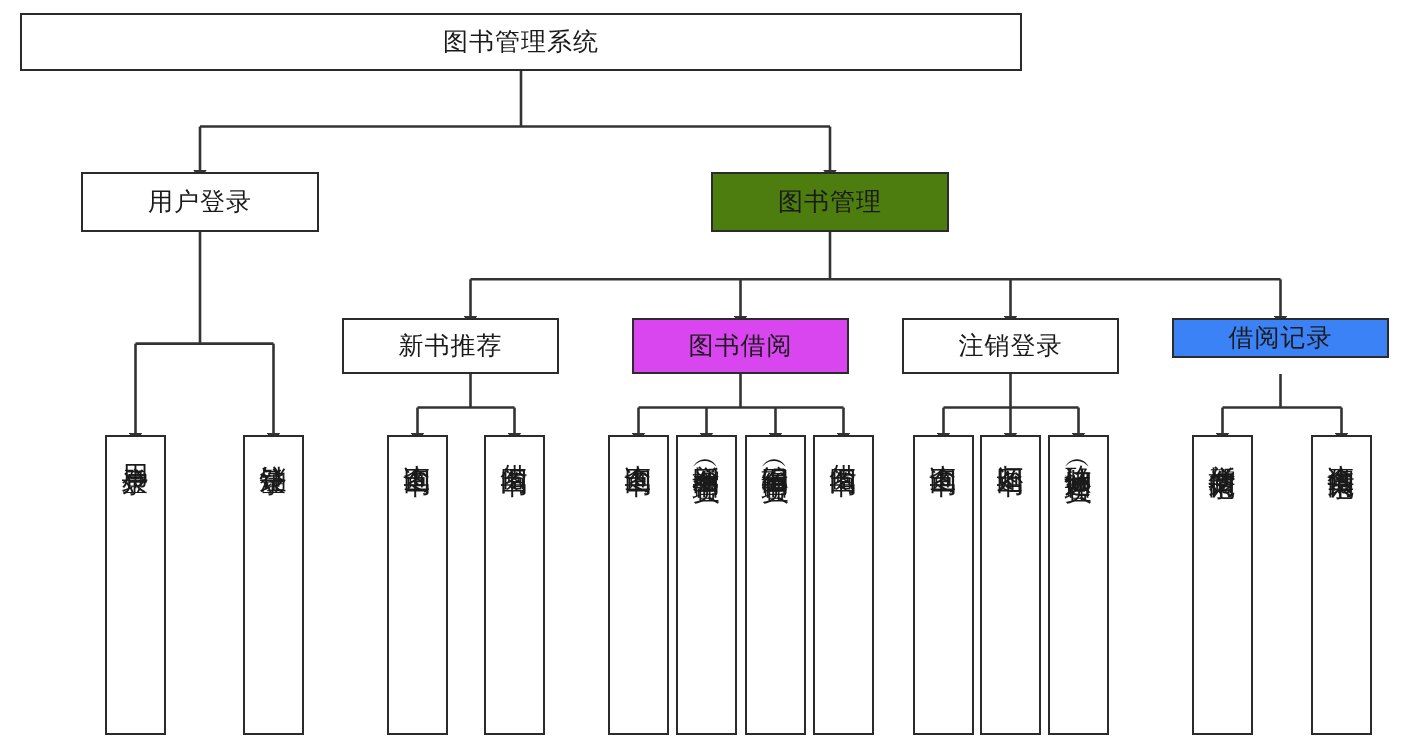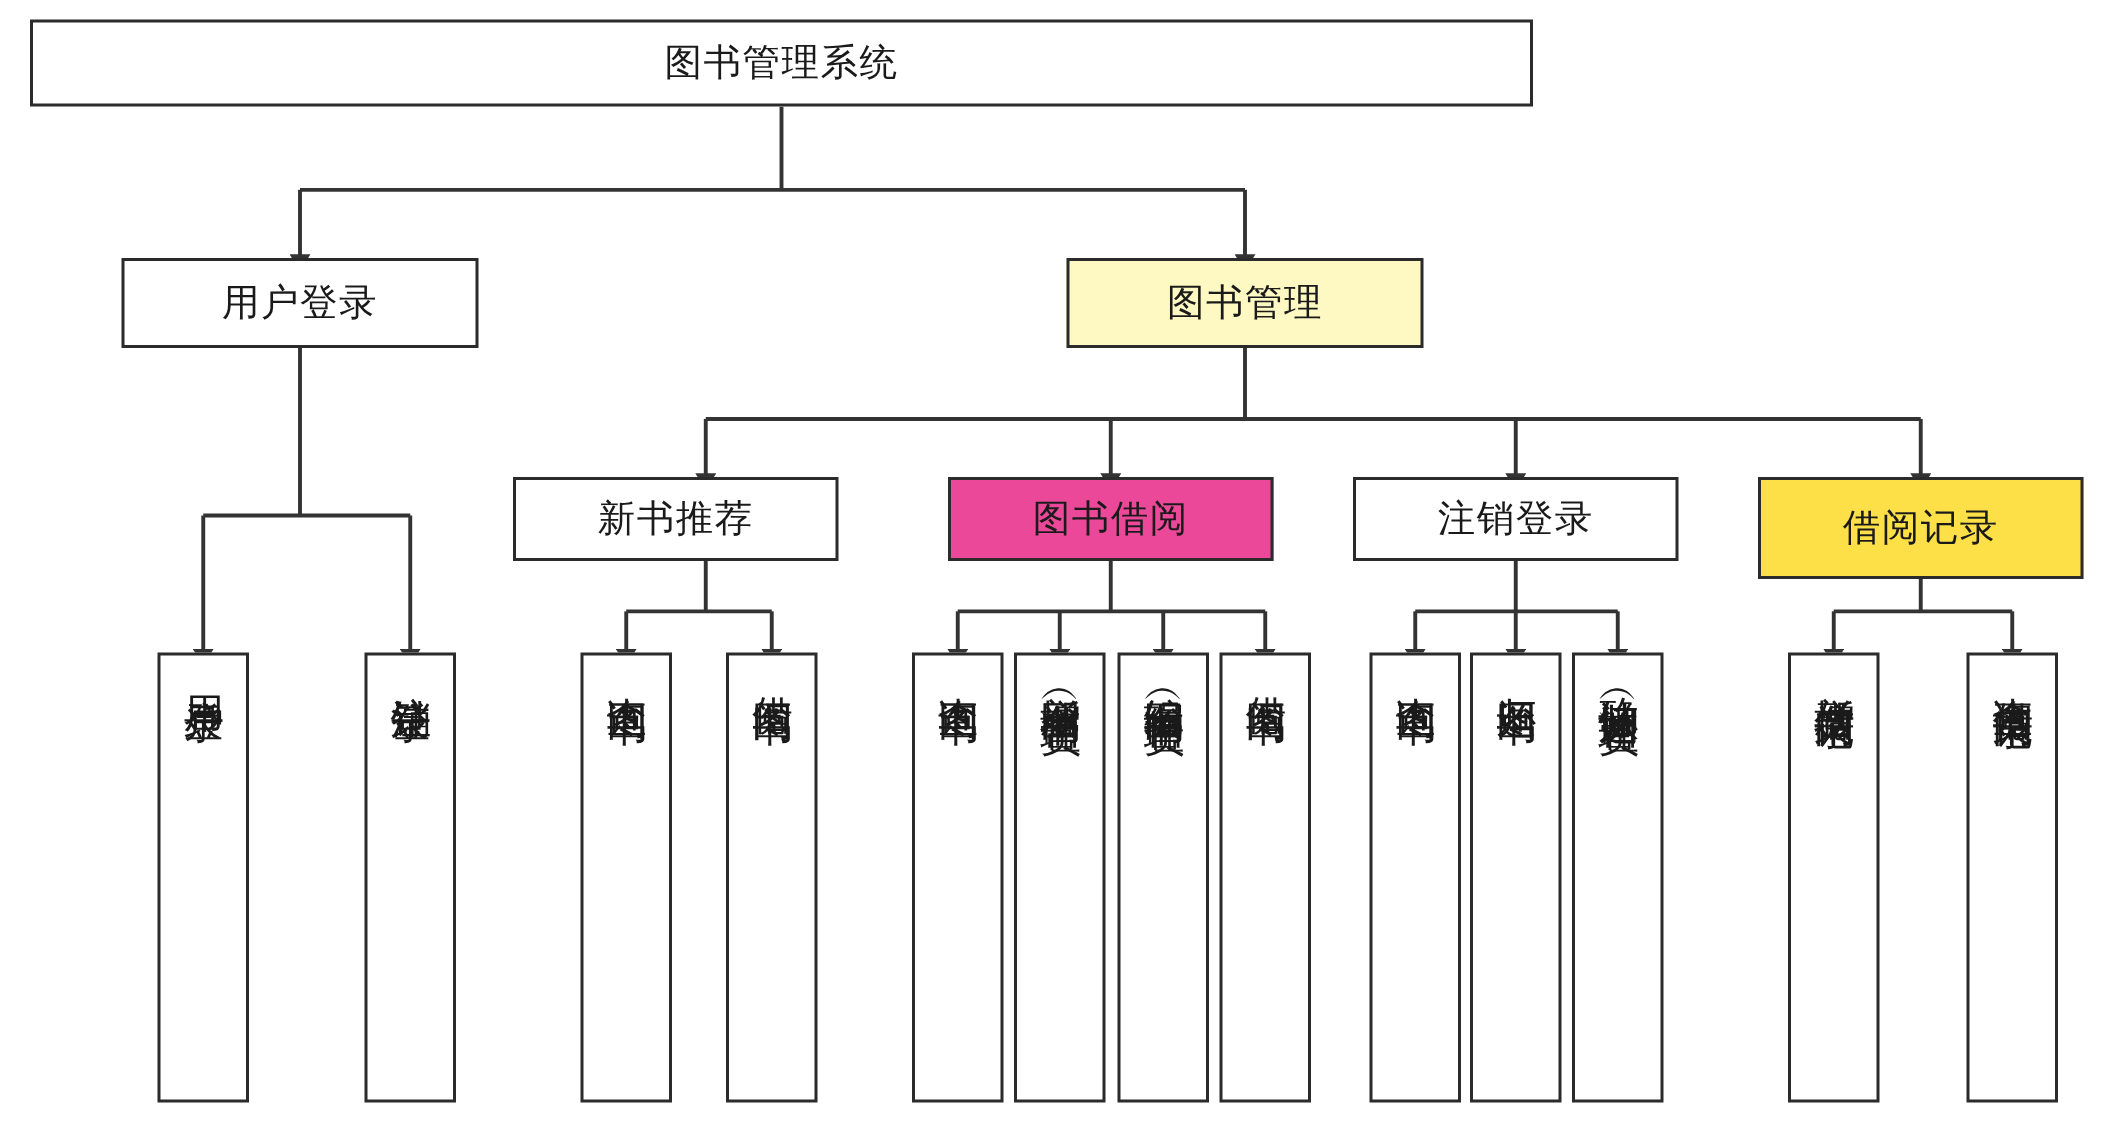--- a/index.html
+++ b/index.html
@@ -117,33 +117,33 @@
       </g>
   </svg>
 
   <div id="nodes">
       <div class="node h" style="left: 20px; top: 13px; width: 1002px; height: 58px; border-color: rgb(43, 43, 43); background: rgb(255, 255, 255);">
         <span class="label" style="color: rgb(26, 26, 26);">图书管理系统</span>
       </div>
       <div class="node h" style="left: 81px; top: 172px; width: 238px; height: 60px; border-color: rgb(43, 43, 43); background: rgb(255, 255, 255);">
         <span class="label" style="color: rgb(26, 26, 26);">用户登录</span>
       </div>
-      <div class="node h" style="left: 711px; top: 172px; width: 238px; height: 60px; border-color: rgb(43, 43, 43); background: #fef9c3;">
+      <div class="node h" style="left: 711px; top: 172px; width: 238px; height: 60px; border-color: rgb(43, 43, 43); background: #4d7c0f;">
         <span class="label" style="color: rgb(26, 26, 26);">图书管理</span>
       </div>
       <div class="node h" style="left: 342px; top: 318px; width: 217px; height: 56px; border-color: rgb(43, 43, 43); background: rgb(255, 255, 255);">
         <span class="label" style="color: rgb(26, 26, 26);">新书推荐</span>
       </div>
-      <div class="node h" style="left: 632px; top: 318px; width: 217px; height: 56px; border-color: rgb(43, 43, 43); background: #ec4899; justify-content: center;">
+      <div class="node h" style="left: 632px; top: 318px; width: 217px; height: 56px; border-color: rgb(43, 43, 43); background: #d946ef; justify-content: center;">
         <span class="label" style="color: rgb(26, 26, 26);">图书借阅</span>
       </div>
       <div class="node h" style="left: 902px; top: 318px; width: 217px; height: 56px; border-color: rgb(43, 43, 43); background: rgb(255, 255, 255);">
         <span class="label" style="color: rgb(26, 26, 26);">注销登录</span>
       </div>
-      <div class="node h" style="left: 1172px; top: 318px; width: 217px; height: 68px; border-color: rgb(43, 43, 43); background: #fde047;">
+      <div class="node h" style="left: 1172px; top: 318px; width: 217px; height: 40px; border-color: rgb(43, 43, 43); background: #3b82f6;">
         <span class="label" style="color: rgb(26, 26, 26);">借阅记录</span>
       </div>
       <div class="node v" style="left: 105px; top: 435px; width: 61px; height: 300px; border-color: rgb(43, 43, 43); background: rgb(255, 255, 255);">
         <span class="label" style="color: rgb(26, 26, 26);">用户登录</span>
       </div>
       <div class="node v" style="left: 243px; top: 435px; width: 61px; height: 300px; border-color: rgb(43, 43, 43); background: rgb(255, 255, 255);">
         <span class="label" style="color: rgb(26, 26, 26);">注销登录</span>
       </div>
       <div class="node v" style="left: 387px; top: 435px; width: 61px; height: 300px; border-color: rgb(43, 43, 43); background: rgb(255, 255, 255);">
         <span class="label" style="color: rgb(26, 26, 26);">查询图书</span>

